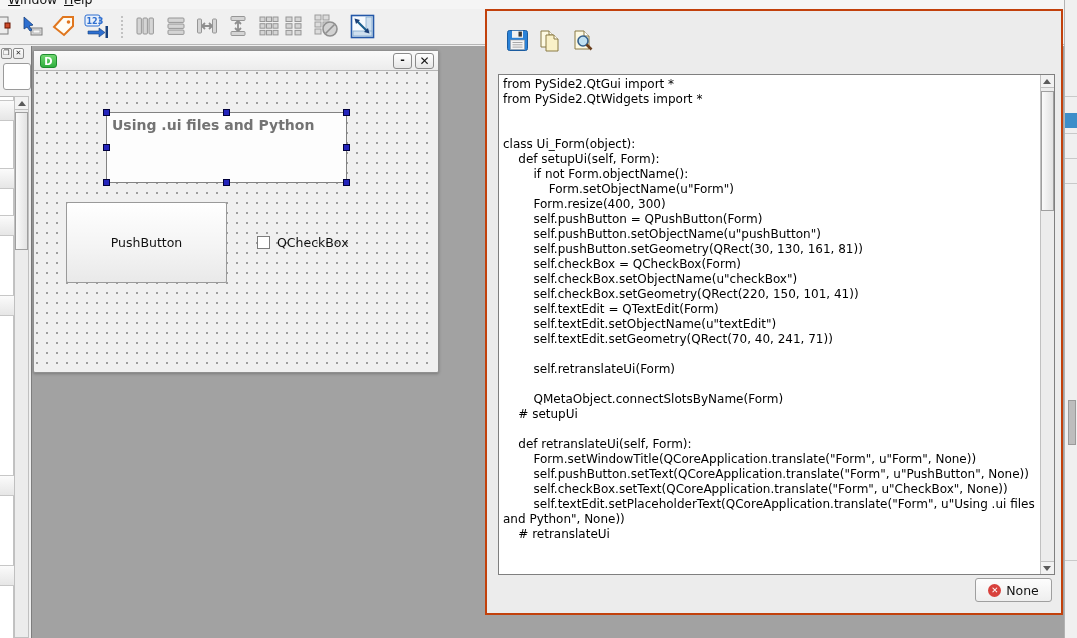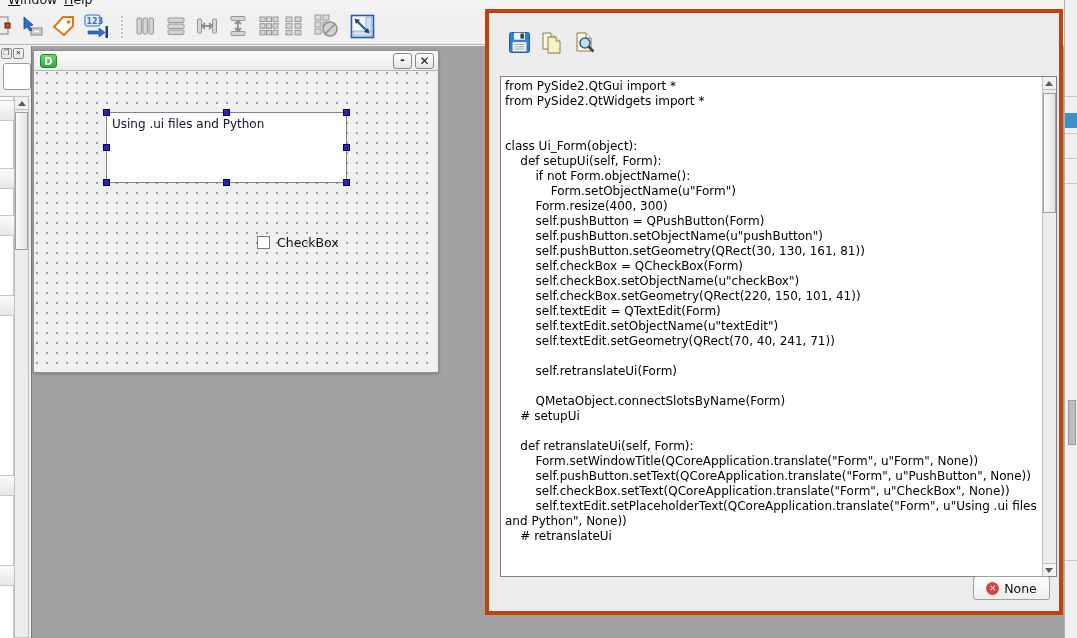--- a/index.html
+++ b/index.html
@@ -42,30 +42,30 @@
   .form-title { position:absolute; left:0; top:0; width:100%; height:20px; background:linear-gradient(#fafafa,#ececec); border-bottom:1px solid #b5b5b5; }
   .form-title .txt { position:absolute; left:0; right:0; top:2px; text-align:center; font-size:12.5px; color:#111; }
   .d-badge { position:absolute; left:6px; top:3px; width:17px; height:14px; background:linear-gradient(#6fd66f,#2fae3f); border:1px solid #1e8a2e; border-radius:3px; color:#fff; font-size:10px; font-weight:bold; text-align:center; line-height:13px; }
   .win-btn { position:absolute; top:2px; width:19px; height:16px; border:1px solid #8a8a8a; border-radius:3px; background:linear-gradient(#ffffff,#e6e6e6); text-align:center; color:#111; }
   .form-canvas { position:absolute; left:2px; top:21px; width:400px; height:300px;
      background-color:#f0f0f0;
      background-image:radial-gradient(circle,#9e9e9e .8px,transparent .95px);
      background-size:10px 10px; background-position:6px 6px; }
 
   .textedit { position:absolute; left:70px; top:40px; width:241px; height:71px; background:#fdfdfd; border:1px solid #828282; }
-  .textedit .ph { position:absolute; left:5px; top:4px; color:#0f172a; font-size:12px; }
+  .textedit .ph { position:absolute; left:5px; top:4px; color:#737373; font-size:14px;font-weight:bold; }
   .handle { position:absolute; width:7px; height:7px; background:#2424bb; border:1px solid #00003a; }
 
   .pushbtn { position:absolute; left:30px; top:130px; width:161px; height:81px; background:linear-gradient(#ffffff,#f4f4f4 55%,#e9e9e9); border:1px solid #9a9a9a; border-radius:2px; display:flex; align-items:center; justify-content:center; font-size:12.5px; color:#111; }
   .checkbox { position:absolute; left:220px; top:150px; width:101px; height:41px; }
   .checkbox .box { position:absolute; left:1px; top:14px; width:13px; height:13px; background:#fff; border:1px solid #7c7c7c; }
   .checkbox .lbl { position:absolute; left:21px; top:13px; font-size:12.5px; color:#111; }
 
   
-  .dialog { left:485px; top:9px; width:578px; height:606px; background:#ececec; border:4px solid #c2410c; }
+  .dialog { left:485px; top:9px; width:578px; height:606px; background:#ececec; border:2px solid #c2410c; }
   .dlg-tool { position:absolute; top:18px; width:23px; height:23px; }
   .code-wrap { position:absolute; left:11px; top:63px; width:557px; height:501px; background:#fff; border:1px solid #7f7f7f; }
   .code-text { position:absolute; left:4px; top:2px; right:17px; bottom:0; white-space:pre; font-family:"DejaVu Sans","Liberation Sans",sans-serif; font-size:12px; line-height:15px; color:#000; overflow:hidden; }
   .code-scroll { position:absolute; right:0; top:0; width:14px; height:100%; background:#ececec; border-left:1px solid #c0c0c0; }
   .cs-btn { position:absolute; left:0; width:13px; height:13px; background:#f2f2f2; }
   .cs-btn.up { top:0; border-bottom:1px solid #c0c0c0; }
   .cs-btn.down { bottom:0; border-top:1px solid #c0c0c0; }
   .cs-btn.up:after { content:""; position:absolute; left:2px; top:4px; border-left:4.5px solid transparent; border-right:4.5px solid transparent; border-bottom:5px solid #5a5a5a; }
   .cs-btn.down:after { content:""; position:absolute; left:2px; top:4px; border-left:4.5px solid transparent; border-right:4.5px solid transparent; border-top:5px solid #5a5a5a; }
   .cs-thumb { position:absolute; left:0; top:16px; width:13px; height:120px; background:linear-gradient(90deg,#fafafa,#e2e2e2); border:1px solid #9f9f9f; }
@@ -281,24 +281,27 @@
       <div class="handle" style="left:-4px;  top:-4px"></div>
       <div class="handle" style="left:116px; top:-4px"></div>
       <div class="handle" style="left:236px; top:-4px"></div>
       <div class="handle" style="left:-4px;  top:31px"></div>
       <div class="handle" style="left:236px; top:31px"></div>
       <div class="handle" style="left:-4px;  top:66px"></div>
       <div class="handle" style="left:116px; top:66px"></div>
       <div class="handle" style="left:236px; top:66px"></div>
     </div>
 
+    <div class="pushbtn">
+      <span>PushButton</span>
+    </div>
 
     <div class="checkbox">
       <div class="box"></div>
-      <div class="lbl">CheckBox</div>
+      <div class="lbl">QCheckBox</div>
     </div>
   </div>
 </div>
 
 <div class="abs dialog">
   <div class="dlg-tool" style="left:19px">
     <span><svg width="23" height="23" viewBox="0 0 23 23">
           <rect x="1.5" y="1.5" width="20" height="20" rx="2" fill="#2a82d8" stroke="#1b5ca0"></rect>
           <rect x="6" y="1.8" width="11" height="7" fill="#f2f2f2"></rect>
           <rect x="12.5" y="2.6" width="3.4" height="5" fill="#3a3a3a"></rect>

